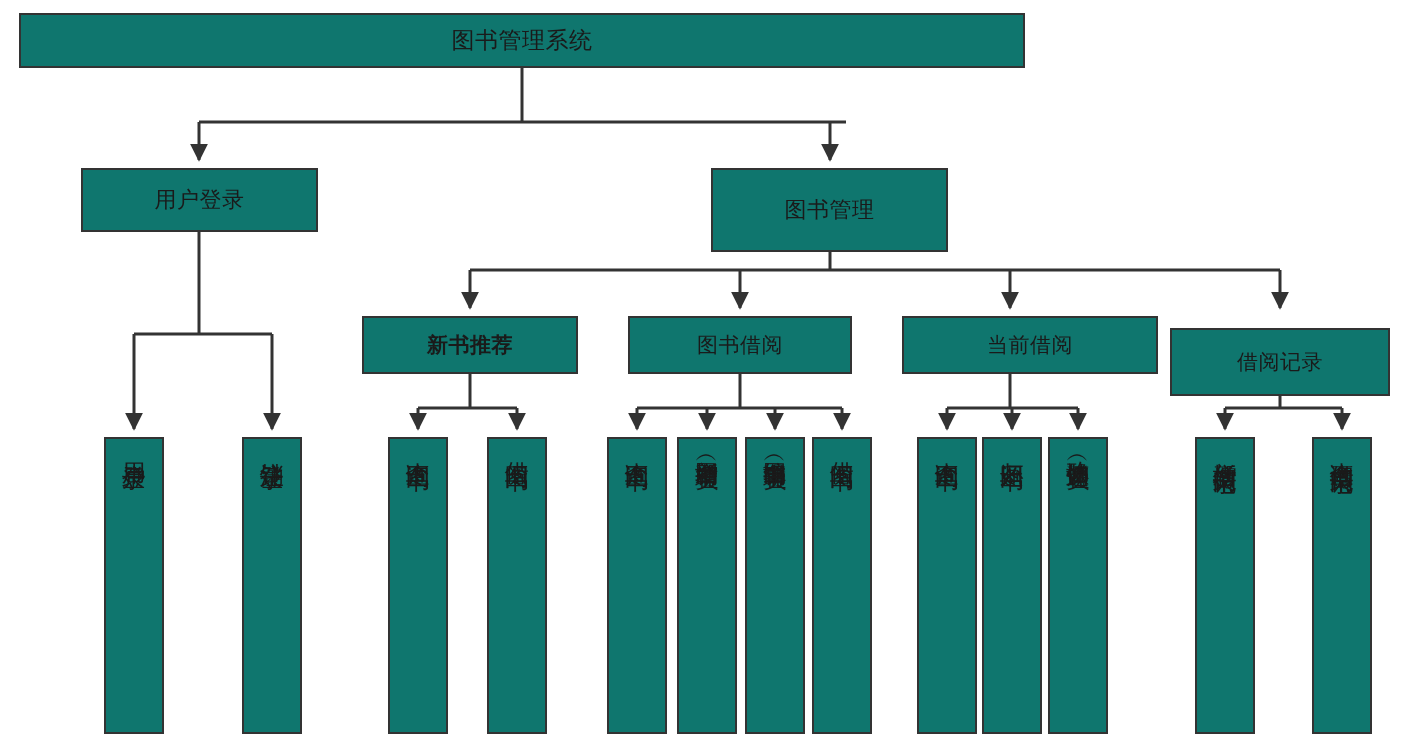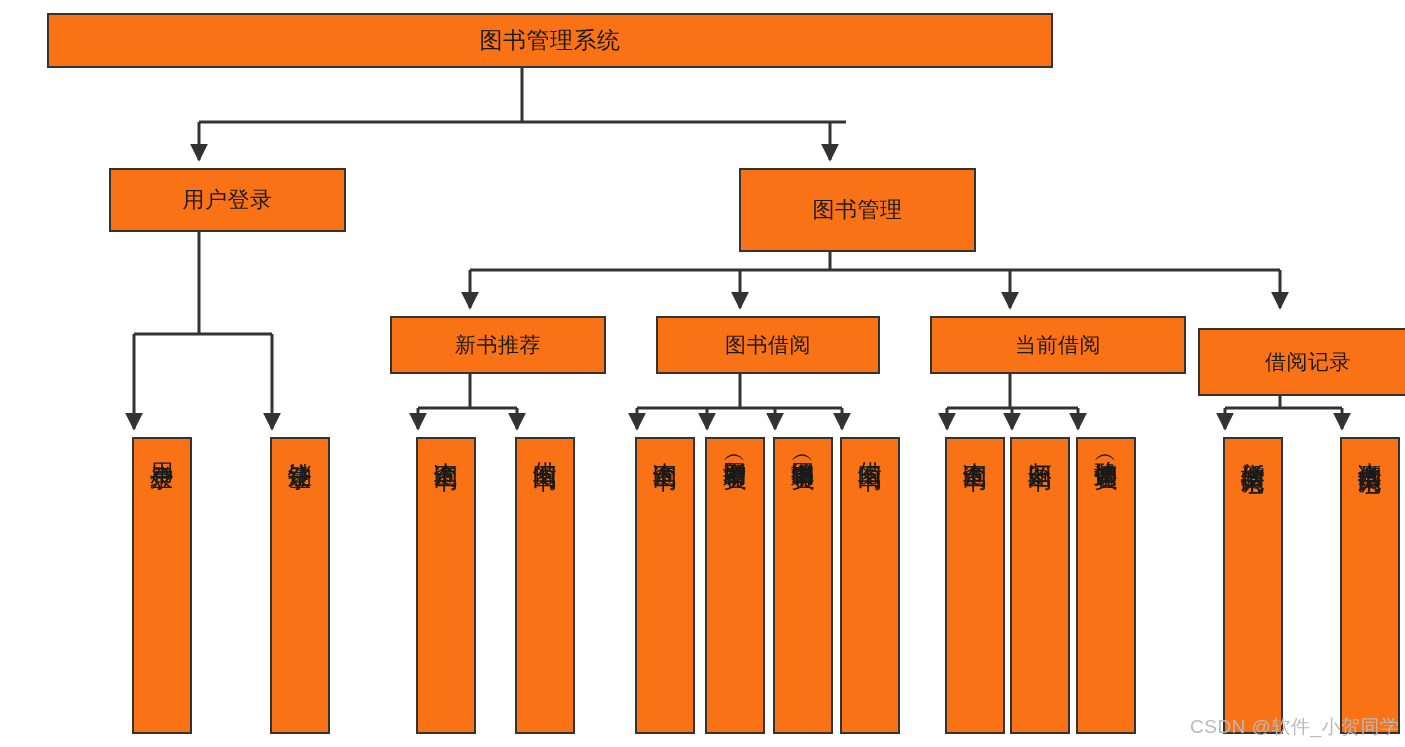--- a/index.html
+++ b/index.html
@@ -21,27 +21,26 @@
     position: absolute;
     left: 0;
     top: 0;
     width: 1405px;
     height: 747px;
     pointer-events: none;
   }
   .node {
     position: absolute;
     box-sizing: border-box;
-    background: #f97316;
+    background: #0f766e;
     border: 2.5px solid #333333;
     display: flex;
     align-items: center;
     justify-content: center;
     color: #1a1a1a;
-    margin-left: 28px;
   }
   .node .label {
     text-align: center;
     line-height: 1.18;
     letter-spacing: 0.5px;
   }
   .node-root .label { font-size: 23px; }
   .node-l2 .label { font-size: 22px; }
   .node-l3 .label { font-size: 21px; }
   .node-leaf {
@@ -127,21 +126,21 @@
   <div id="nodes-layer">
       <div class="node node-root" style="left: 19px; top: 13px; width: 1006px; height: 55px;">
         <span class="label">图书管理系统</span>
       </div>
       <div class="node node-l2" style="left: 81px; top: 168px; width: 237px; height: 64px;">
         <span class="label">用户登录</span>
       </div>
       <div class="node node-l2" style="left: 711px; top: 168px; width: 237px; height: 84px;">
         <span class="label">图书管理</span>
       </div>
-      <div class="node node-l3" style="left: 362px; top: 316px; width: 216px; height: 58px;">
+      <div class="node node-l3" style="left: 362px; top: 316px; width: 216px; height: 58px; font-weight: bold;">
         <span class="label">新书推荐</span>
       </div>
       <div class="node node-l3" style="left: 628px; top: 316px; width: 224px; height: 58px; align-items: center;">
         <span class="label">图书借阅</span>
       </div>
       <div class="node node-l3" style="left: 902px; top: 316px; width: 256px; height: 58px;">
         <span class="label">当前借阅</span>
       </div>
       <div class="node node-l3" style="left: 1170px; top: 328px; width: 220px; height: 68px;">
         <span class="label">借阅记录</span>
@@ -180,15 +179,14 @@
         <span class="label">确认归还（管理员）</span>
       </div>
       <div class="node node-leaf" style="left: 1195px; top: 437px; width: 60px; height: 297px;">
         <span class="label">新增借阅记录</span>
       </div>
       <div class="node node-leaf" style="left: 1312px; top: 437px; width: 60px; height: 297px;">
         <span class="label">查询借阅记录</span>
       </div>
     </div>
 
-  <div class="watermark" style="left: 1190px; top: 714px;">CSDN @软件_小贺同学</div>
 
 </div>
 
 </body></html>

